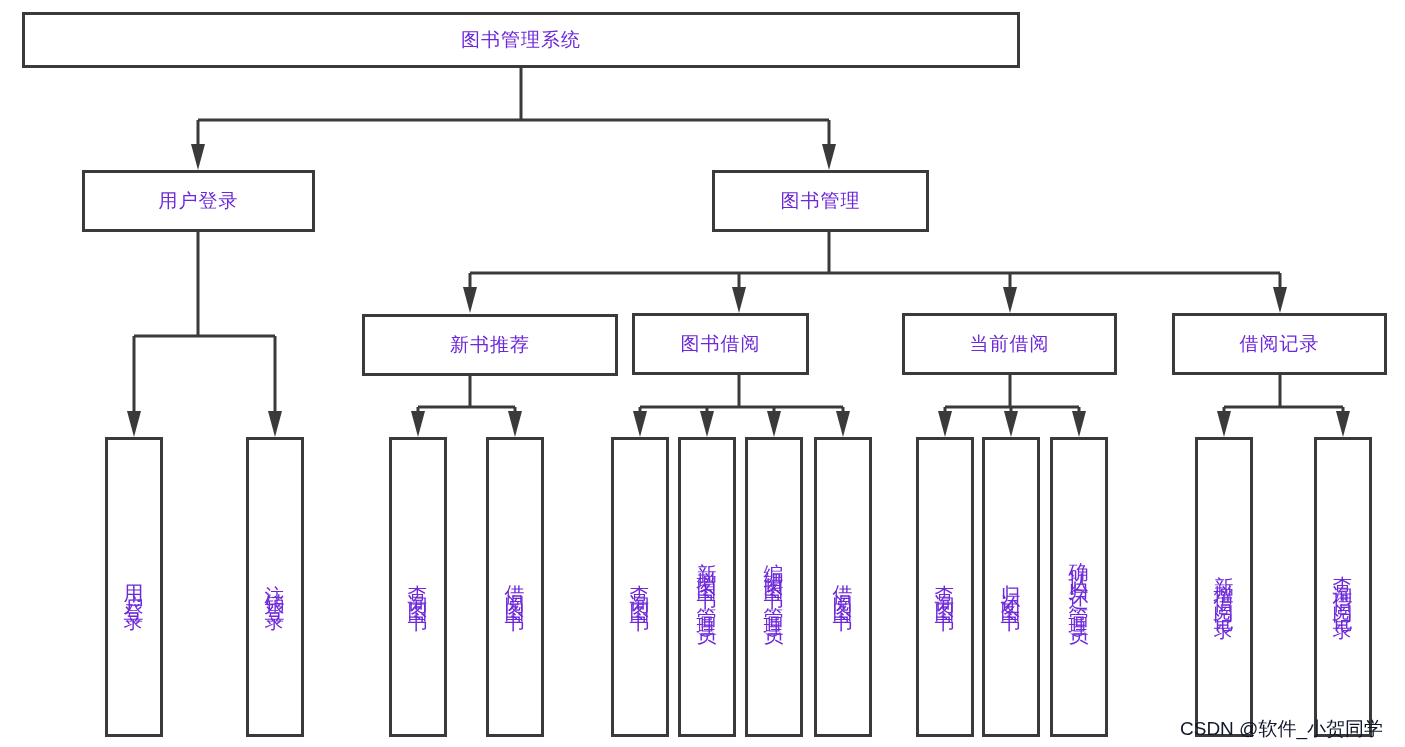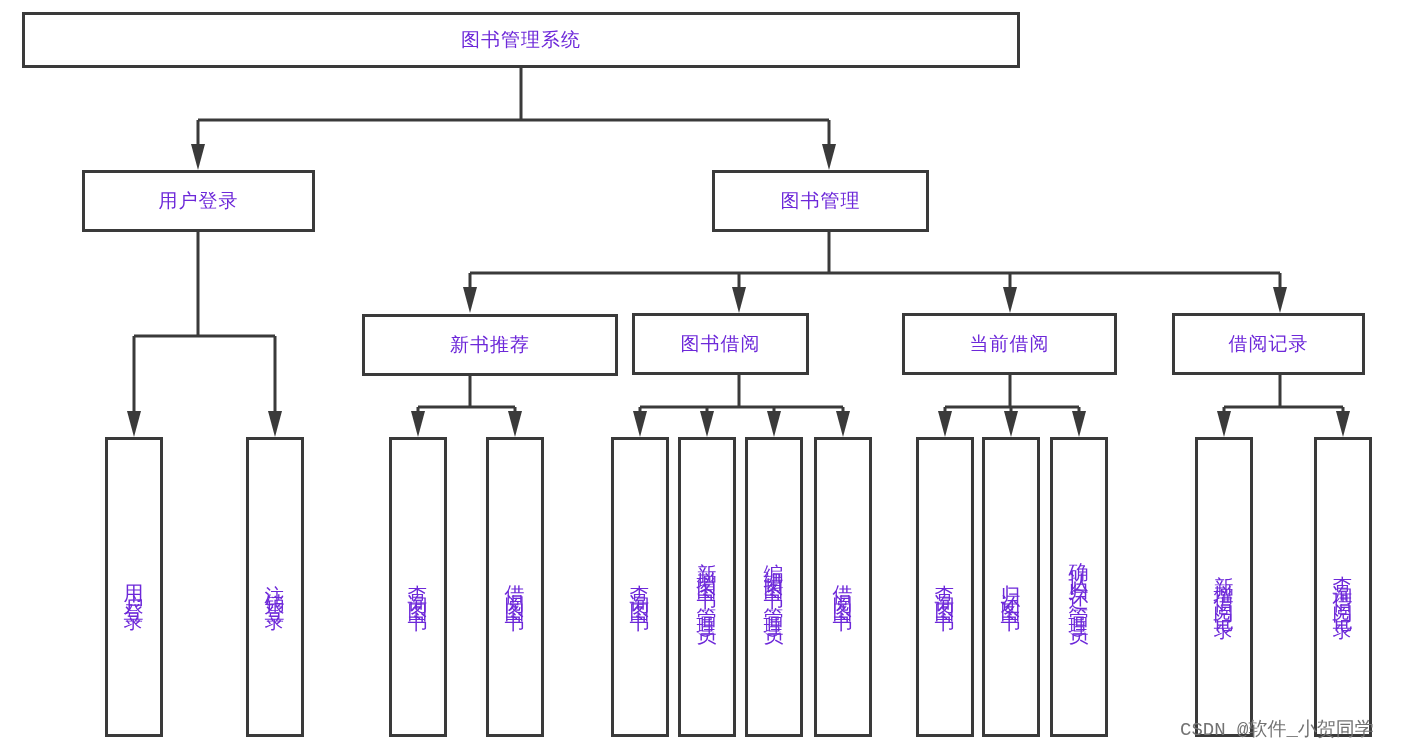--- a/index.html
+++ b/index.html
@@ -57,35 +57,35 @@
   }
   
   .n-root { left: 22px; top: 12px; width: 998px; height: 56px; }
   
   .n-l2a { left: 82px;  top: 170px; width: 233px; }
   .n-l2b { left: 712px; top: 170px; width: 217px; }
   
   .n-l3a { left: 362px;  top: 314px; width: 256px; }
   .n-l3b { left: 632px;  top: 313px; width: 177px; }
   .n-l3c { left: 902px;  top: 313px; width: 215px; }
-  .n-l3d { left: 1172px; top: 313px; width: 193px; }
+  .n-l3d { left: 1172px; top: 313px; width: 215px; }
   
   .n-a0 { left: 105px; }  .n-a1 { left: 246px; }
   .n-b0 { left: 389px; }  .n-b1 { left: 486px; }
   .n-c0 { left: 611px; }  .n-c1 { left: 678px; }  .n-c2 { left: 745px; }  .n-c3 { left: 814px; }
   .n-d0 { left: 916px; }  .n-d1 { left: 982px; }  .n-d2 { left: 1050px; }
   .n-e0 { left: 1195px; } .n-e1 { left: 1314px; }
   .watermark {
     position: absolute;
     left: 1180px;
     top: 716px;
     font-size: 19px;
-    color: #737373;
+    color: #0f172a;
     white-space: nowrap;
-    font-family: Liberation Mono, monospace;
+    font-family: Liberation Sans, sans-serif;
   }
 </style>
 </head>
 <body>
 
 <div class="canvas">
 
   <svg class="wires" viewBox="0 0 1405 747" xmlns="http://www.w3.org/2000/svg">
     <g>
       <path d="M521 68 V120 M198 120 H829 M198 120 V146 M829 120 V146"></path>

